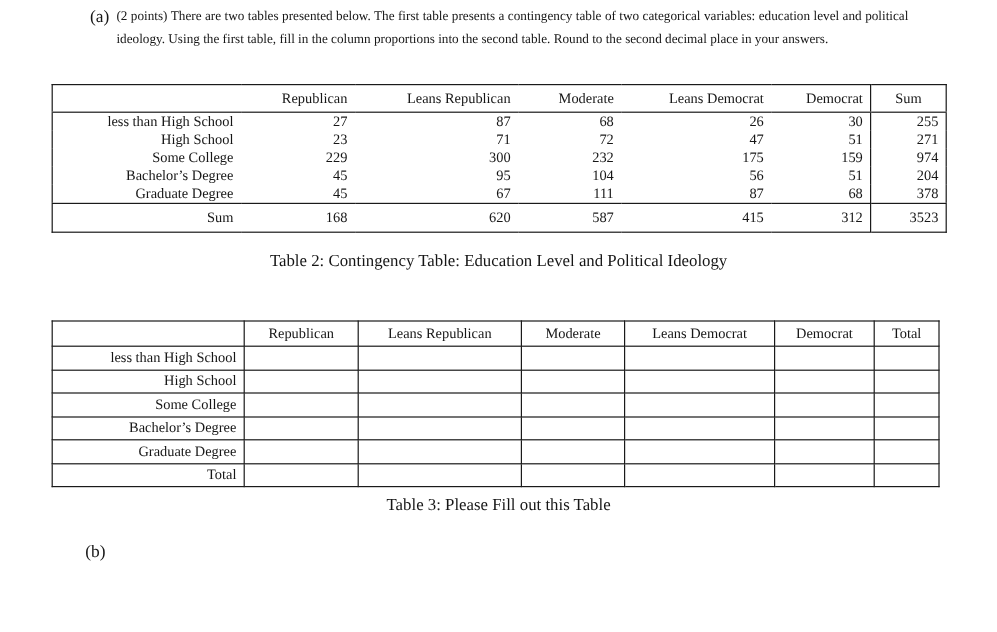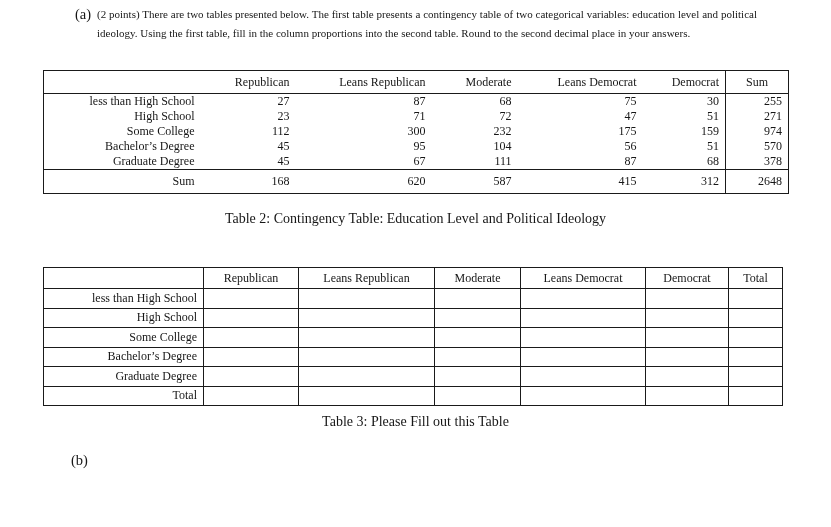--- a/index.html
+++ b/index.html
@@ -68,68 +68,68 @@
           <th>Democrat</th>
           <th class="last">Sum</th>
         </tr>
       </thead>
     <tbody>
         <tr>
           <td>less than High School</td>
           <td>27</td>
           <td>87</td>
           <td>68</td>
-          <td>75</td>
+          <td>26</td>
           <td>30</td>
           <td class="last">255</td>
         </tr>
         <tr>
           <td>High School</td>
           <td>23</td>
           <td>71</td>
           <td>72</td>
           <td>47</td>
           <td>51</td>
           <td class="last">271</td>
         </tr>
         <tr>
           <td>Some College</td>
-          <td>112</td>
+          <td>229</td>
           <td>300</td>
           <td>232</td>
           <td>175</td>
           <td>159</td>
           <td class="last">974</td>
         </tr>
         <tr>
           <td>Bachelor’s Degree</td>
           <td>45</td>
           <td>95</td>
           <td>104</td>
           <td>56</td>
           <td>51</td>
-          <td class="last">570</td>
+          <td class="last">204</td>
         </tr>
         <tr>
           <td>Graduate Degree</td>
           <td>45</td>
           <td>67</td>
           <td>111</td>
           <td>87</td>
           <td>68</td>
           <td class="last">378</td>
         </tr>
         <tr class="sum">
           <td>Sum</td>
           <td>168</td>
           <td>620</td>
           <td>587</td>
           <td>415</td>
           <td>312</td>
-          <td class="last">2648</td>
+          <td class="last">3523</td>
         </tr>
       </tbody>
   </table>
 
   <div class="caption" id="caption-table2">Table 2: Contingency Table: Education Level and Political Ideology</div>
 
   <table class="t2">
     <colgroup>
       <col style="width:160px">
         <col style="width:95px">

